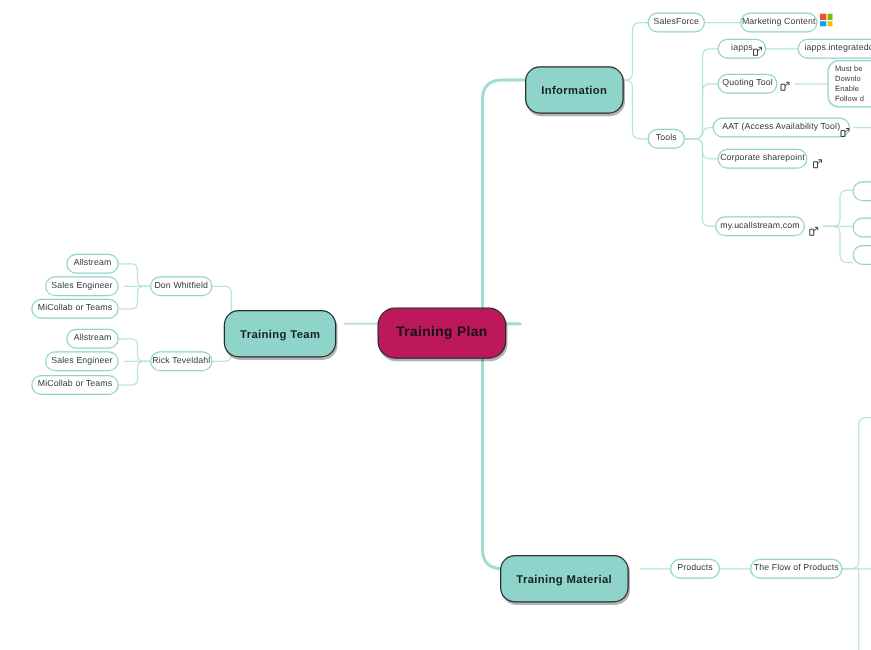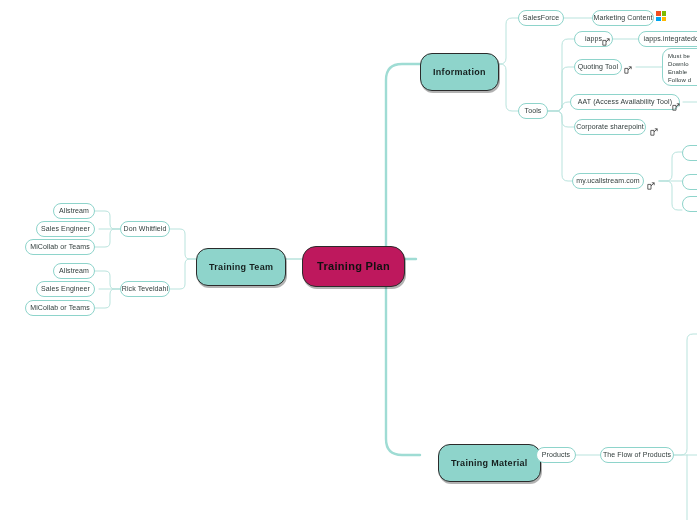--- a/index.html
+++ b/index.html
@@ -134,21 +134,21 @@
       <path d="M674 455 H681 Q687 455 687 449 V340 Q687 334 693 334 H697"></path>
       <path d="M674 455 H697"></path>
       <path d="M687 455 V520"></path>
     </g>
   </svg>
 
   <div class="node root" style="left:302px;top:246px;">
     <span>Training Plan</span>
   </div>
 
-  <div class="node branch" style="left:196px;top:248px;">
+  <div class="node branch" style="left:179px;top:248px;">
     <span>Training Team</span>
   </div>
 
   <div class="node leaf" style="left:120px;top:221px;width:50px;">
     <span>Don Whitfield</span>
   </div>
   <div class="node leaf" style="left:53px;top:203px;width:42px;">
     <span>Allstream</span>
   </div>
   <div class="node leaf" style="left:36px;top:221px;width:59px;">
@@ -262,21 +262,21 @@
   <div class="node leaf" style="left:682px;top:145px;width:42px;">
     <span>Ban</span>
   </div>
   <div class="node leaf" style="left:682px;top:174px;width:42px;">
     <span>Cus</span>
   </div>
   <div class="node leaf" style="left:682px;top:196px;width:42px;">
     
   </div>
 
-  <div class="node branch" style="left:438px;top:444px;">
+  <div class="node branch" style="left:400px;top:444px;">
     <span>Training Material</span>
   </div>
   <div class="node leaf" style="left:536px;top:447px;width:40px;">
     <span>Products</span>
   </div>
   <div class="node leaf" style="left:600px;top:447px;width:74px;">
     <span>The Flow of Products</span>
   </div>
 
 </div>

